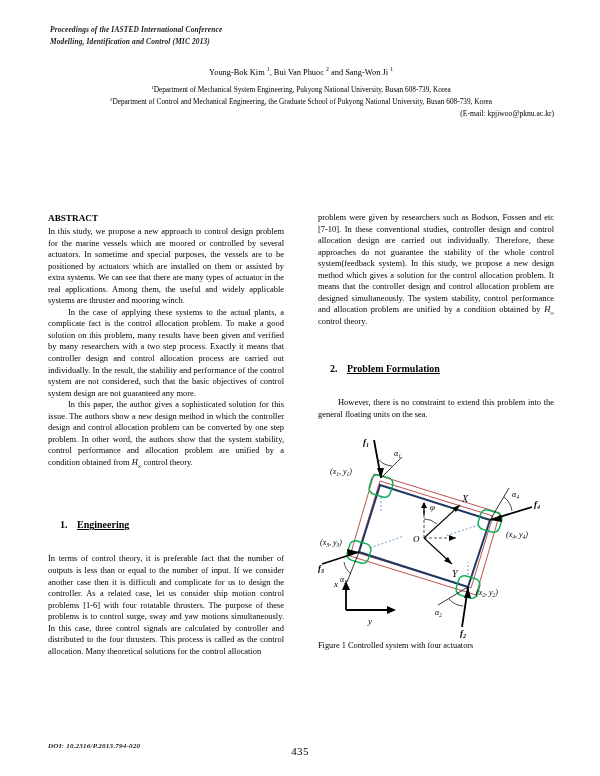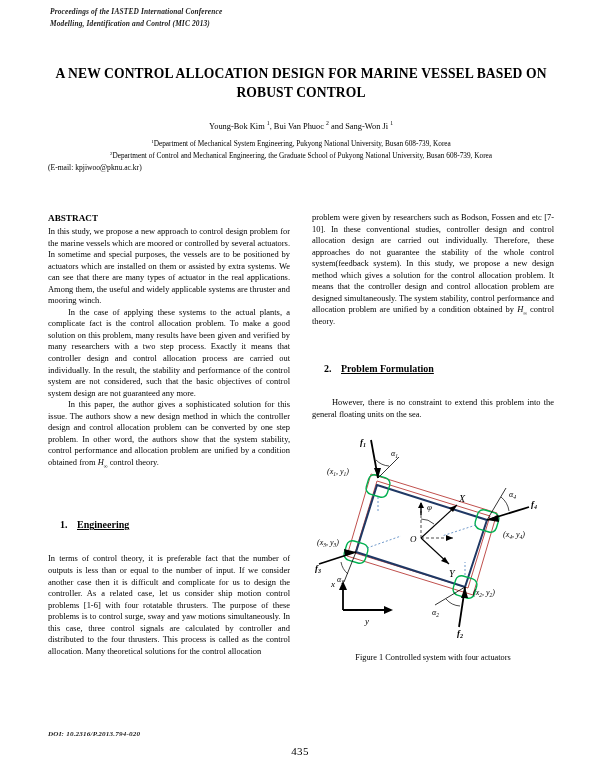--- a/index.html
+++ b/index.html
@@ -11,21 +11,21 @@
     width: 600px;
     height: 776px;
     position: relative;
     font-family: "Liberation Serif", serif;
     color: #000000;
     overflow: hidden;
   }
   .page {
     position: absolute;
     inset: 0;
-    padding: 6px 46px 0 48px;
+    padding: 24px 46px 0 48px;
     box-sizing: border-box;
   }
 
   
   .conf-header {
     font-family: "Liberation Serif", serif;
     font-style: italic;
     font-weight: bold;
     font-size: 7.4px;
     line-height: 12.2px;
@@ -53,36 +53,36 @@
     margin-top: 19px;
   }
   .affil {
     text-align: center;
     font-size: 7.3px;
     line-height: 11.2px;
     margin-top: 5px;
   }
   .affil div { margin: 0; }
   .email {
-    text-align: left;
+    text-align: right;
     font-size: 7.6px;
     line-height: 11.5px;
     margin-top: 1px;
   }
   sup { font-size: 0.68em; vertical-align: super; line-height: 0; }
 
   
   .columns {
     position: absolute;
     top: 212px;
     left: 48px;
     right: 46px;
     bottom: 40px;
     display: flex;
-    gap: 22px;
+    gap: 34px;
   }
   .col {
     width: 242px;
     position: relative;
   }
 
   h2.secthead {
     font-size: 9.2px;
     font-weight: bold;
     margin: 0 0 1px 0;
@@ -118,31 +118,30 @@
   
   .figure-wrap {
     margin-top: 14px;
     width: 100%;
   }
   .figure-svg {
     display: block;
     margin: 0 auto;
   }
   .fig-caption {
-    text-align: center;
     font-size: 8.3px;
     line-height: 12px;
-    margin-top: 12px;
+    margin-top: 0;
   }
 
   
   .doi {
     position: absolute;
     left: 48px;
-    bottom: 38px;
+    bottom: 26px;
     font-style: italic;
     font-weight: bold;
     font-size: 7.1px;
     letter-spacing: 0.2px;
     color: #1a1a1a;
   }
   .pageno {
     position: absolute;
     left: 0;
     right: 0;
@@ -156,21 +155,20 @@
 </head>
 <body>
 
 <div class="page">
 
   <div class="conf-header">
     <div>Proceedings of the IASTED International Conference</div>
     <div>Modelling, Identification and Control (MIC 2013)</div>
   </div>
 
-  <div class="title">A NEW CONTROL ALLOCATION DESIGN FOR MARINE VESSEL BASED ON ROBUST CONTROL</div>
 
   <div class="authors">
     Young-Bok Kim <sup>1</sup>, Bui Van Phuoc <sup>2</sup> and Sang-Won Ji <sup>1</sup>
   </div>
   <div class="affil">
     <div><sup>1</sup>Department of Mechanical System Engineering, Pukyong National University, Busan 608-739, Korea</div>
     <div><sup>2</sup>Department of Control and Mechanical Engineering, the Graduate School of Pukyong National University, Busan 608-739, Korea</div>
   </div>
   <div class="email">(E-mail: kpjiwoo@pknu.ac.kr)</div>
 

